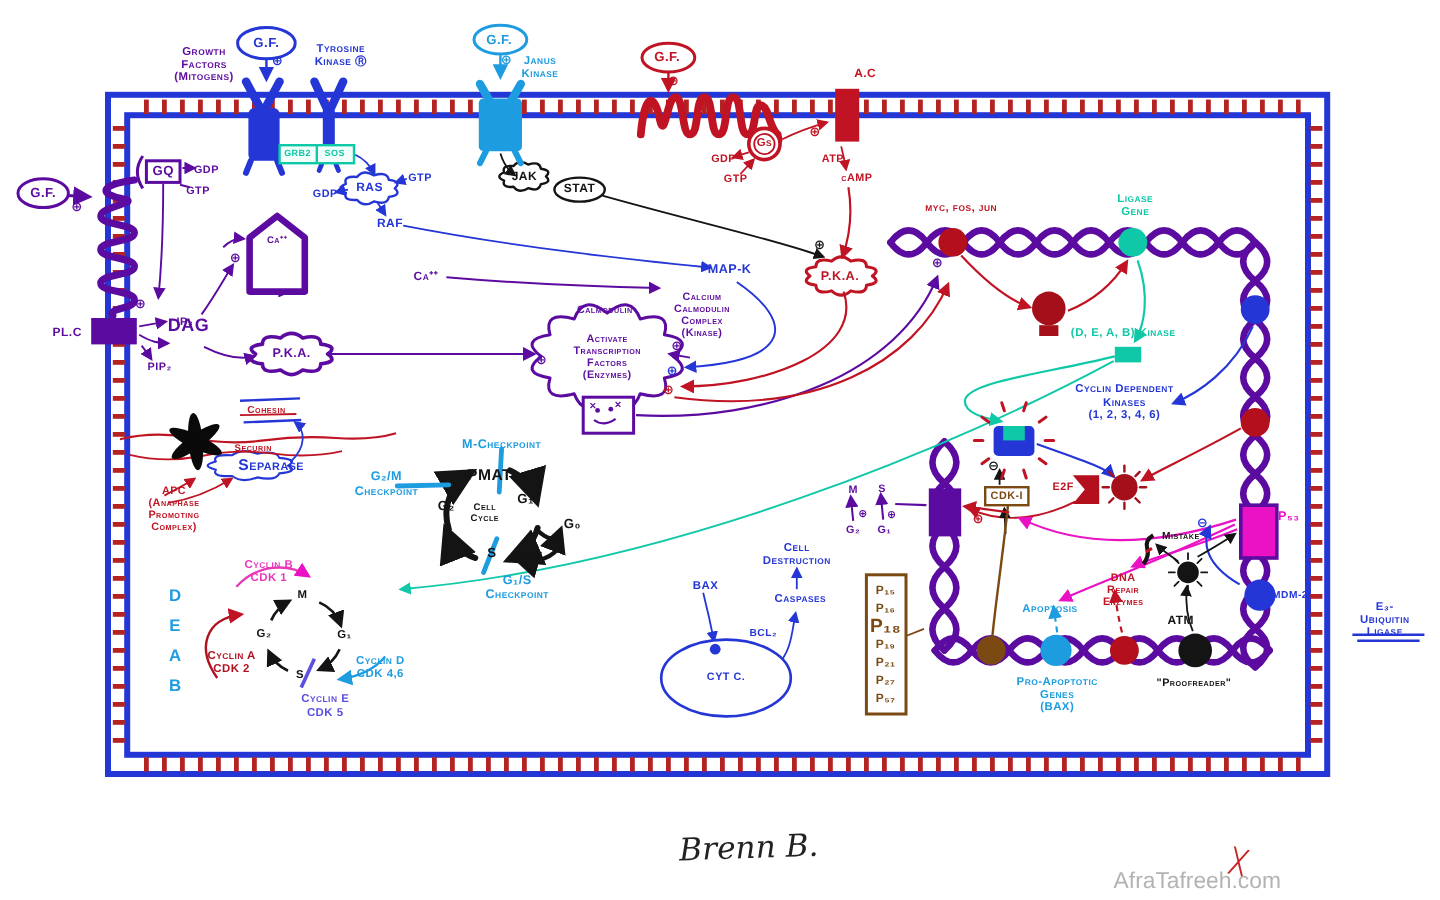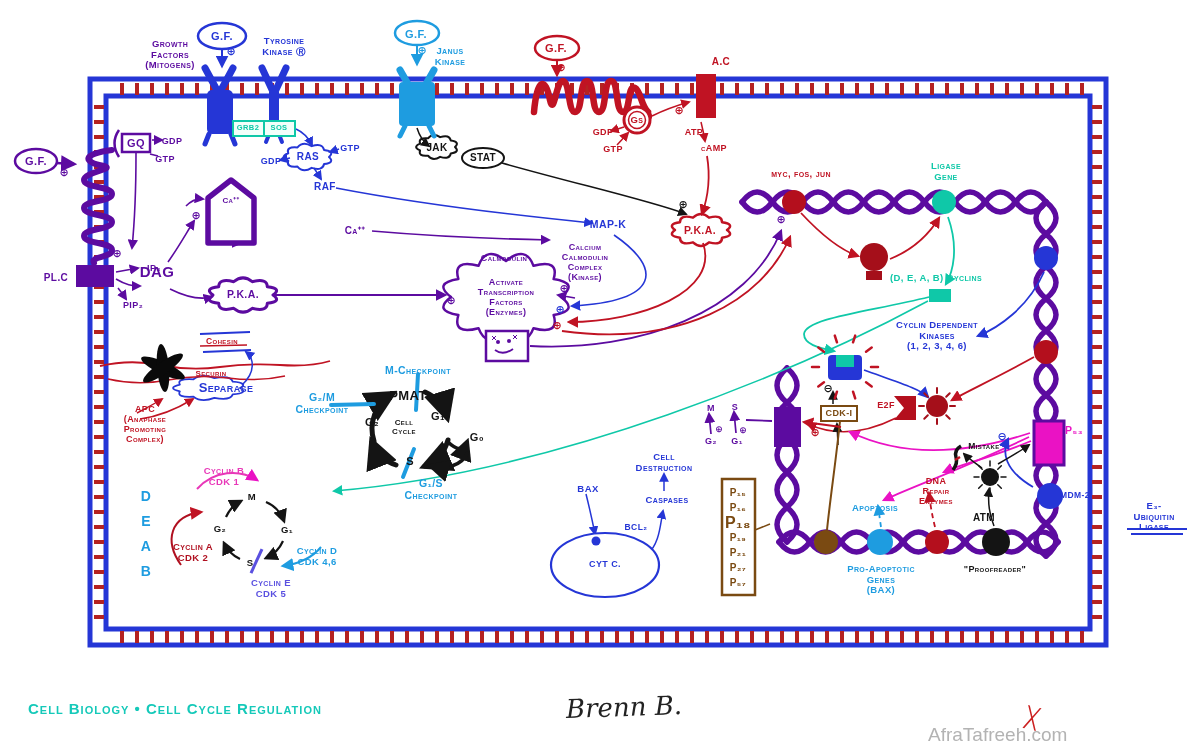--- a/index.html
+++ b/index.html
@@ -375,21 +375,21 @@
 Factors
 (Enzymes)</div>
 <span class="sym c-purple" style="left:451px;top:300px">⊕</span>
 <span class="sym c-purple" style="left:564px;top:288px">⊕</span>
 <span class="sym c-blue" style="left:560px;top:309px">⊕</span>
 <span class="sym c-red" style="left:557px;top:325px">⊕</span>
 <div class="lbl c-red" style="left:801px;top:174px;font-size:9.5px">myc, fos, jun</div>
 <span class="sym c-purple" style="left:781px;top:219px">⊕</span>
 <div class="lbl c-teal" style="left:946px;top:172px;font-size:9.5px">Ligase
 Gene</div>
-<div class="lbl c-teal" style="left:936px;top:278px;font-size:9.5px">(D, E, A, B) Cyclins</div>
+<div class="lbl c-teal" style="left:936px;top:278px;font-size:9.5px">(D, E, A, B) Kinase</div>
 <div class="lbl c-blue" style="left:937px;top:336px;font-size:9.5px">Cyclin Dependent
 Kinases
 (1, 2, 3, 4, 6)</div>
 <span class="sym c-black" style="left:828px;top:388px">⊖</span>
 <div class="lbl c-brown" style="left:839px;top:413px;font-size:9px">CDK-I</div>
 <div class="lbl c-red" style="left:886px;top:405px;font-size:9px">E2F</div>
 <div class="lbl c-purple" style="left:711px;top:408px;font-size:9px">M</div>
 <div class="lbl c-purple" style="left:735px;top:407px;font-size:9px">S</div>
 <div class="lbl c-purple" style="left:711px;top:441px;font-size:9px">G₂</div>
 <div class="lbl c-purple" style="left:737px;top:441px;font-size:9px">G₁</div>
@@ -457,17 +457,16 @@
 Destruction</div>
 
 <div class="lbl c-red" style="left:222px;top:342px;font-size:8.5px">Cohesin</div>
 <div class="lbl c-red" style="left:211px;top:374px;font-size:8px">Securin</div>
 <div class="lbl c-blue" style="left:226px;top:388px;font-size:13px">Separase</div>
 <div class="lbl c-red" style="left:145px;top:424px;font-size:9px">APC
 (Anaphase
 Promoting
 Complex)</div>
 
-<div class="lbl-l title" style="left:28px;top:700px">Cell Biology • Cell Cycle Regulation</div>
 <div class="lbl-l sig" style="left:566px;top:692px">Brenn B.</div>
 <span class="brand-x" style="left:1026px;top:706px">╳</span>
 <div class="lbl-l wm" style="left:928px;top:724px">AfraTafreeh.com</div>
 </div>
 
 </body></html>

